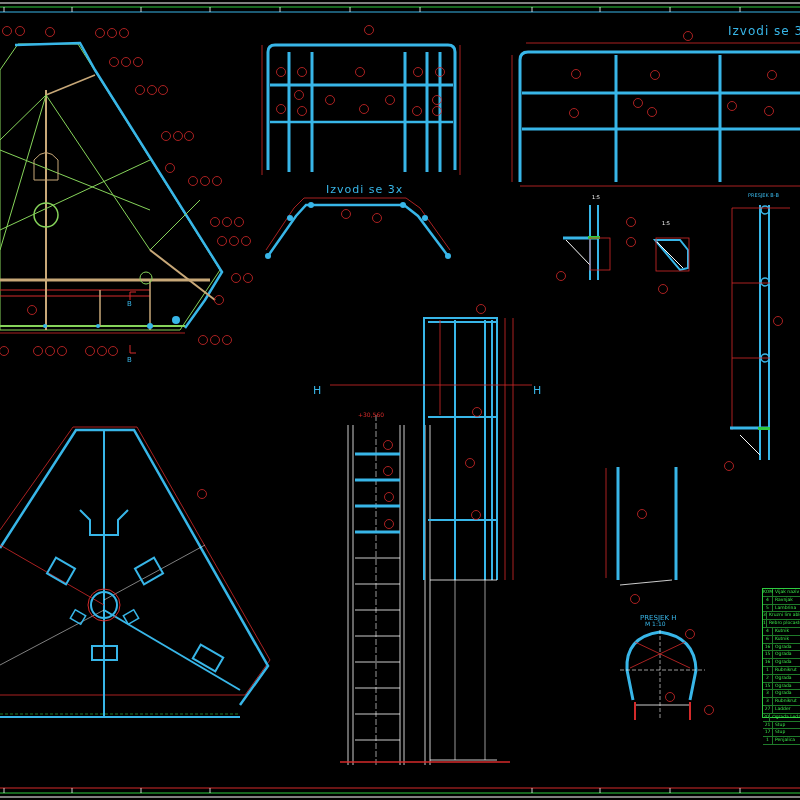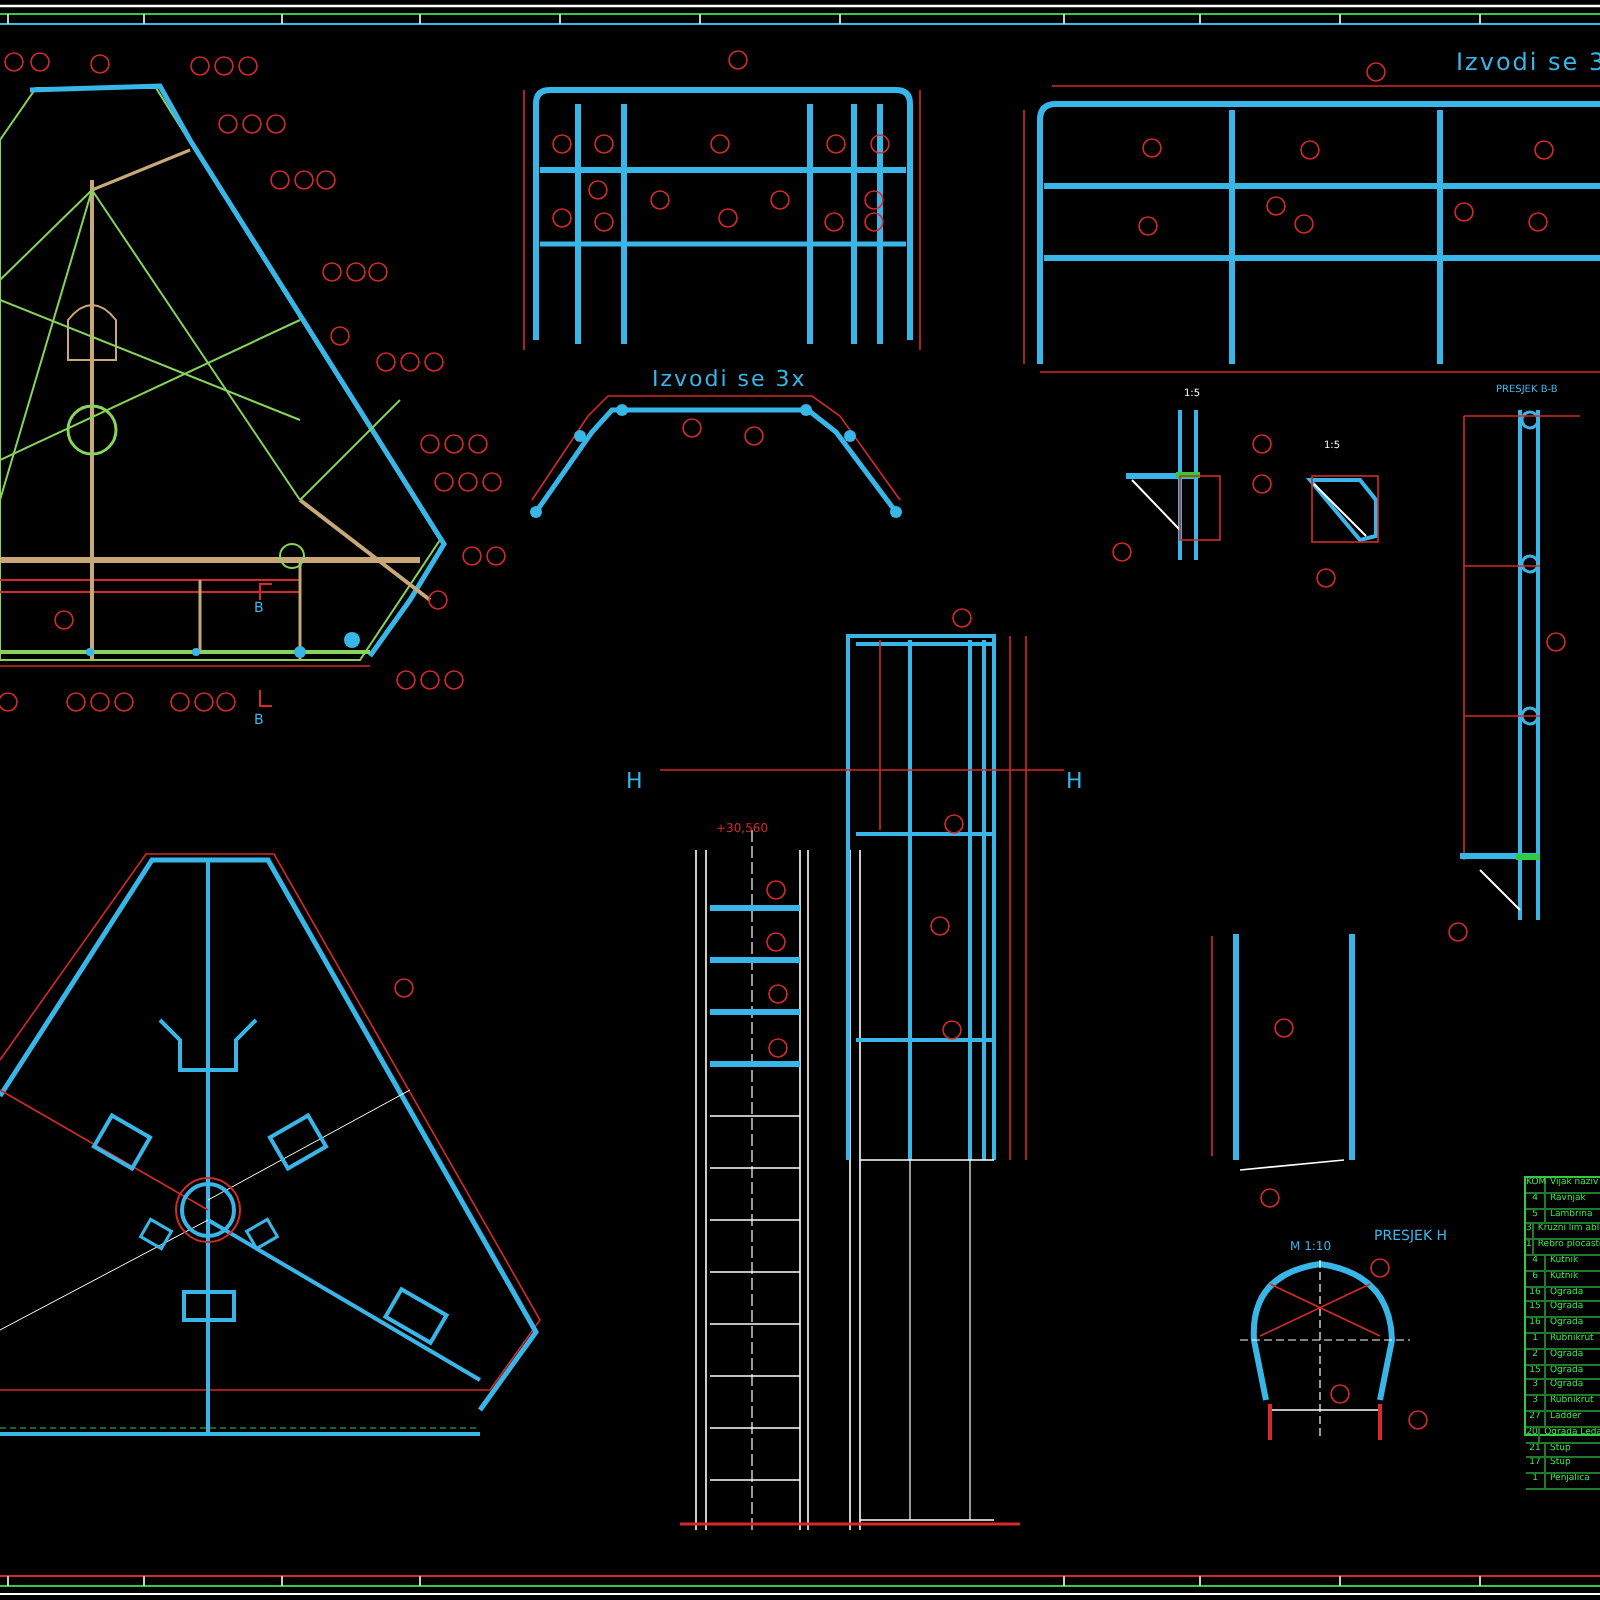--- a/index.html
+++ b/index.html
@@ -310,21 +310,21 @@
     <circle cx="690" cy="634" r="4.5"></circle>
         <circle cx="670" cy="697" r="4.5"></circle>
         <circle cx="709" cy="710" r="4.5"></circle>
     <circle cx="202" cy="494" r="4.5"></circle>
   </g>
 </svg>
 
   <div class="lbl title-text" style="left:728px;top:24px;">Izvodi se 3x</div>
   <div class="lbl title-text" style="left:326px;top:183px;font-size:11px;">Izvodi se 3x</div>
   <div class="lbl section-text" style="left:748px;top:192px;font-size:5px;">PRESJEK B-B</div>
-  <div class="lbl section-text" style="left:640px;top:614px;margin-left:47px;">PRESJEK H</div>
+  <div class="lbl section-text" style="left:640px;top:614px;">PRESJEK H</div>
   <div class="lbl section-text" style="left:645px;top:620px;font-size:6px;">M 1:10</div>
   <div class="lbl scale-text" style="left:592px;top:194px;">1:5</div>
   <div class="lbl scale-text" style="left:662px;top:220px;">1:5</div>
   <div class="lbl" style="left:313px;top:384px;font-size:11px;">H</div>
   <div class="lbl" style="left:533px;top:384px;font-size:11px;">H</div>
   <div class="lbl" style="left:127px;top:300px;font-size:7px;">B</div>
   <div class="lbl" style="left:127px;top:356px;font-size:7px;">B</div>
   <div class="lbl" style="left:358px;top:411px;font-size:6px;color:#d42a2a;">+30,560</div>
 
   <div class="bom">

